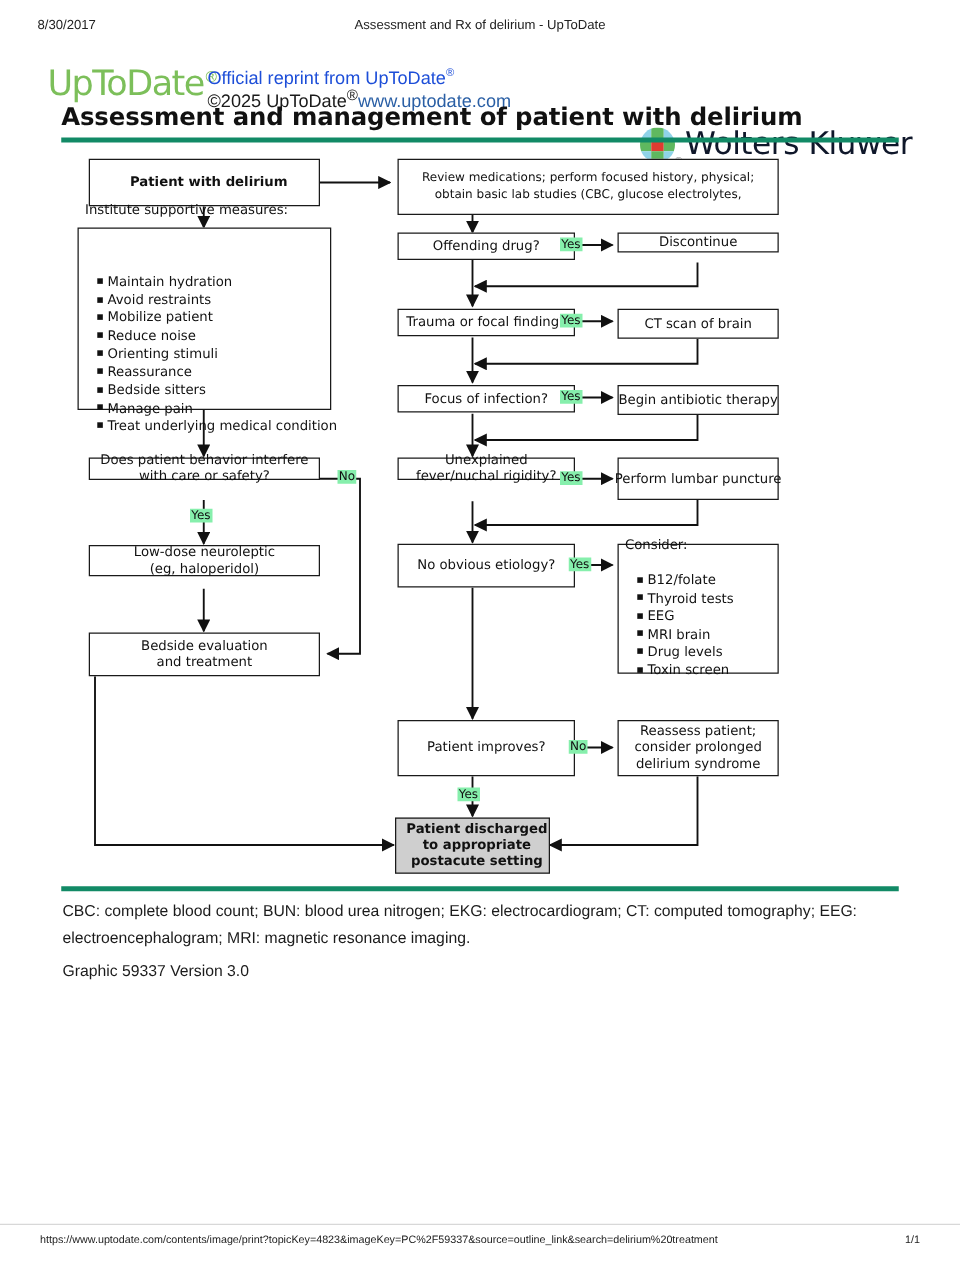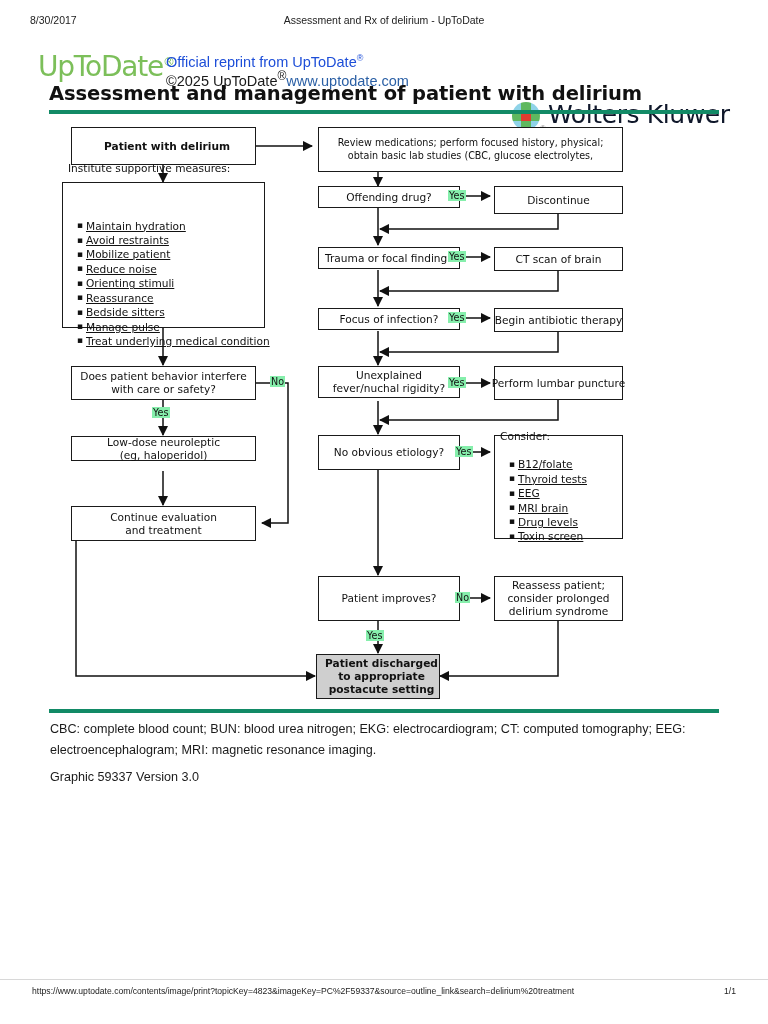--- a/index.html
+++ b/index.html
@@ -64,21 +64,21 @@
     color:#111;
     display:flex; flex-direction:column; justify-content:center;
     padding:3px 5px;
     font-family:"DejaVu Sans", sans-serif;
   }
   .node.center { text-align:center; align-items:center; }
   .node.left { text-align:left; align-items:flex-start; }
   .node.bold { font-weight:bold;padding-left:12px; }
   .node.shaded { background:#cfcfcf; }
   .node .hdr { font-weight:normal; }
-  .node ul { margin:14px 0 0 0; padding:0 0 0 9px; list-style:none;text-decoration:underline; }
+  .node ul { margin:14px 0 0 0; padding:0 0 0 9px; list-style:none; }
   .node li { position:relative; padding-left:9px; line-height:14.4px; white-space:nowrap; }
   .node li:before { content:"\25AA"; position:absolute; left:0; top:-0.5px; font-size:9px; }
   .node .ln { white-space:nowrap; }
   .node.small { font-size:9.6px; line-height:12.4px; }
 
   .edgelabel {
     position:absolute;
     font-size:9.6px;
     color:#111;
     font-family:"DejaVu Sans", sans-serif;
@@ -199,62 +199,62 @@
 <div class="node left" style="left:62px; top:182px; width:203px; height:146px;gap:30px;">
   <span class="hdr ln">Institute supportive measures:</span>
   <ul>
     <li>Maintain hydration</li>
     <li>Avoid restraints</li>
     <li>Mobilize patient</li>
     <li>Reduce noise</li>
     <li>Orienting stimuli</li>
     <li>Reassurance</li>
     <li>Bedside sitters</li>
-    <li>Manage pulse</li>
+    <li>Manage pain</li>
     <li>Treat underlying medical condition</li>
   </ul>
 </div>
 
 <div class="node center small" style="left:318px; top:127px; width:305px; height:45px;">
   <span class="ln">Review medications; perform focused history, physical;</span>
   <span class="ln">obtain basic lab studies (CBC, glucose electrolytes,</span>
 </div>
 
 <div class="node center" style="left:318px; top:186px; width:142px; height:22px;">
   <span class="ln">Offending drug?</span>
 </div>
-<div class="node center" style="left:494px; top:186px; width:129px; height:28px;">
+<div class="node center" style="left:494px; top:186px; width:129px; height:16px;">
   <span class="ln">Discontinue</span>
 </div>
 <div class="edgelabel" style="left:448px; top:190px;">Yes</div>
 
 <div class="node center" style="left:318px; top:247px; width:142px; height:22px;">
   <span class="ln">Trauma or focal finding?</span>
 </div>
 <div class="node center" style="left:494px; top:247px; width:129px; height:24px;">
   <span class="ln">CT scan of brain</span>
 </div>
 <div class="edgelabel" style="left:448px; top:251px;">Yes</div>
 
 <div class="node center" style="left:318px; top:308px; width:142px; height:22px;">
   <span class="ln">Focus of infection?</span>
 </div>
 <div class="node center" style="left:494px; top:308px; width:129px; height:24px;">
   <span class="ln">Begin antibiotic therapy</span>
 </div>
 <div class="edgelabel" style="left:448px; top:312px;">Yes</div>
 
-<div class="node center" style="left:71px; top:366px; width:185px; height:34px;">
+<div class="node center" style="left:71px; top:366px; width:185px; height:18px;">
   <span class="ln">Does patient behavior interfere</span>
   <span class="ln">with care or safety?</span>
 </div>
 <div class="edgelabel" style="left:270px; top:376px;">No</div>
 <div class="edgelabel" style="left:152px; top:407px;">Yes</div>
 
-<div class="node center" style="left:318px; top:366px; width:142px; height:32px;">
+<div class="node center" style="left:318px; top:366px; width:142px; height:18px;">
   <span class="ln">Unexplained</span>
   <span class="ln">fever/nuchal rigidity?</span>
 </div>
 <div class="node center" style="left:494px; top:366px; width:129px; height:34px;">
   <span class="ln">Perform lumbar puncture</span>
 </div>
 <div class="edgelabel" style="left:448px; top:377px;">Yes</div>
 
 <div class="node center" style="left:71px; top:436px; width:185px; height:25px;">
   <span class="ln">Low-dose neuroleptic</span>
@@ -271,21 +271,21 @@
     <li>Thyroid tests</li>
     <li>EEG</li>
     <li>MRI brain</li>
     <li>Drug levels</li>
     <li>Toxin screen</li>
   </ul>
 </div>
 <div class="edgelabel" style="left:455px; top:446px;">Yes</div>
 
 <div class="node center" style="left:71px; top:506px; width:185px; height:35px;">
-  <span class="ln">Continue evaluation</span>
+  <span class="ln">Bedside evaluation</span>
   <span class="ln">and treatment</span>
 </div>
 
 <div class="node center" style="left:318px; top:576px; width:142px; height:45px;">
   <span class="ln">Patient improves?</span>
 </div>
 <div class="node center" style="left:494px; top:576px; width:129px; height:45px;">
   <span class="ln">Reassess patient;</span>
   <span class="ln">consider prolonged</span>
   <span class="ln">delirium syndrome</span>

